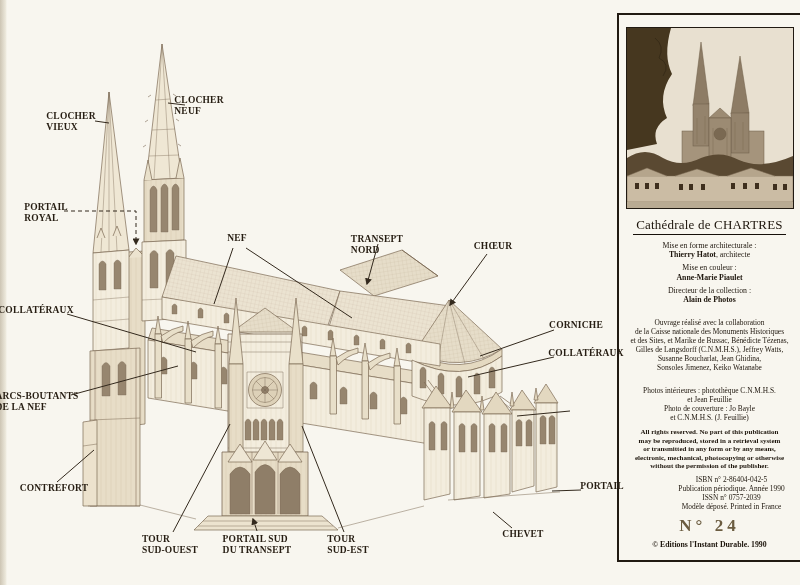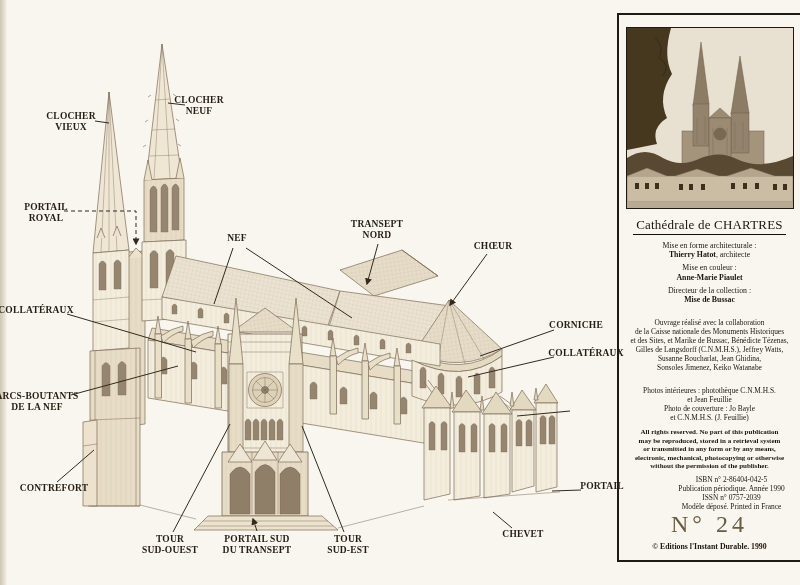--- a/index.html
+++ b/index.html
@@ -8,40 +8,40 @@
     background:#f8f6ef;
     font-family:"Liberation Serif",serif;
   }
   .scan-edge{position:absolute;left:0;top:0;width:7px;height:585px;
     background:linear-gradient(90deg,#cdc5b4,#ece8db 80%,#f8f6ef);}
   
   .diagram{position:absolute;left:0;top:0;width:615px;height:585px;}
   .diagram svg{position:absolute;left:0;top:0;}
   .dlabel{
     position:absolute;transform:translateX(-50%);
-    text-align:center;font-weight:bold;font-size:9.5px;line-height:1.18;
+    font-weight:bold;font-size:9.5px;line-height:1.18;
     letter-spacing:.2px;color:#261d12;white-space:pre-line;z-index:5;
   }
   
   .panel{
     position:absolute;left:617px;top:13px;width:183px;height:549px;
     border:2px solid #211a12;border-right:none;box-sizing:border-box;
     text-align:center;color:#1d150c;background:#f8f6ef;overflow:hidden;
   }
   .photo-frame{width:166px;height:180px;border:1px solid #211a12;
     margin:12px auto 6px;background:#e8e0d0;overflow:hidden;}
   .ptitle{font-weight:normal;font-size:13px;letter-spacing:.2px;
     border-bottom:1.6px solid #16100a;display:inline-block;padding:0 3px 1px;margin:2px 0 2px;}
   .credit{margin-top:4px;font-size:7.8px;line-height:1.18;}
   .credit .name{font-weight:bold;}
   .para{font-size:7.4px;line-height:1.22;margin-top:14px;white-space:pre-line;}
   .rights{font-size:7px;line-height:1.2;margin-top:6px;white-space:pre-line;font-weight:bold;}
   .legal{font-size:7.4px;line-height:1.22;margin-top:5px;white-space:pre-line;padding-left:44px;}
-  .issue{font-size:24px;font-weight:normal;color:#6b5c40;letter-spacing:4px;
-    line-height:1;}
+  .issue{font-size:17px;font-weight:bold;color:#6b5c40;letter-spacing:4px;
+    margin-top:5px;line-height:1;}
   .pub{font-size:7.8px;line-height:1.25;margin-top:6px;}
   .pub .b{font-weight:bold;}
 </style>
 </head>
 <body>
 
 <div class="scan-edge"></div>
 
 <div class="diagram">
 
@@ -266,21 +266,21 @@
     </g>
   </svg>
 
   <div class="dlabel" style="left:71px;top:111px">CLOCHER
 VIEUX</div>
   <div class="dlabel" style="left:199px;top:95px">CLOCHER
 NEUF</div>
   <div class="dlabel" style="left:46px;top:202px">PORTAIL
 ROYAL</div>
   <div class="dlabel" style="left:237px;top:233px">NEF</div>
-  <div class="dlabel" style="left:377px;top:219px">TRANSEPT
+  <div class="dlabel" style="left:377px;top:234px">TRANSEPT
 NORD</div>
   <div class="dlabel" style="left:493px;top:241px">CHŒUR</div>
   <div class="dlabel" style="left:36px;top:305px">COLLATÉRAUX</div>
   <div class="dlabel" style="left:37px;top:391px">ARCS-BOUTANTS
 DE LA NEF</div>
   <div class="dlabel" style="left:54px;top:483px">CONTREFORT</div>
   <div class="dlabel" style="left:576px;top:320px">CORNICHE</div>
   <div class="dlabel" style="left:586px;top:348px">COLLATÉRAUX</div>
   <div class="dlabel" style="left:602px;top:481px">PORTAIL</div>
   <div class="dlabel" style="left:523px;top:529px">CHEVET</div>
@@ -339,21 +339,21 @@
   <div class="credit">
     <div class="role">Mise en forme architecturale :</div>
     <div><span class="name">Thierry Hatot</span><span>, architecte</span></div>
   </div>
   <div class="credit">
     <div class="role">Mise en couleur :</div>
     <div><span class="name">Anne-Marie Piaulet</span><span></span></div>
   </div>
   <div class="credit">
     <div class="role">Directeur de la collection :</div>
-    <div><span class="name">Mise de Bussac</span><span></span></div>
+    <div><span class="name">Alain de Photos</span><span></span></div>
   </div>
 
   <div class="para">Ouvrage réalisé avec la collaboration
 de la Caisse nationale des Monuments Historiques
 et des Sites, et Marike de Bussac, Bénédicte Tézenas,
 Gilles de Langsdorff (C.N.M.H.S.), Jeffrey Watts,
 Susanne Boucharlat, Jean Ghidina,
 Sonsoles Jimenez, Keiko Watanabe</div>
   <div class="para">Photos intérieures : photothèque C.N.M.H.S.
 et Jean Feuillie

